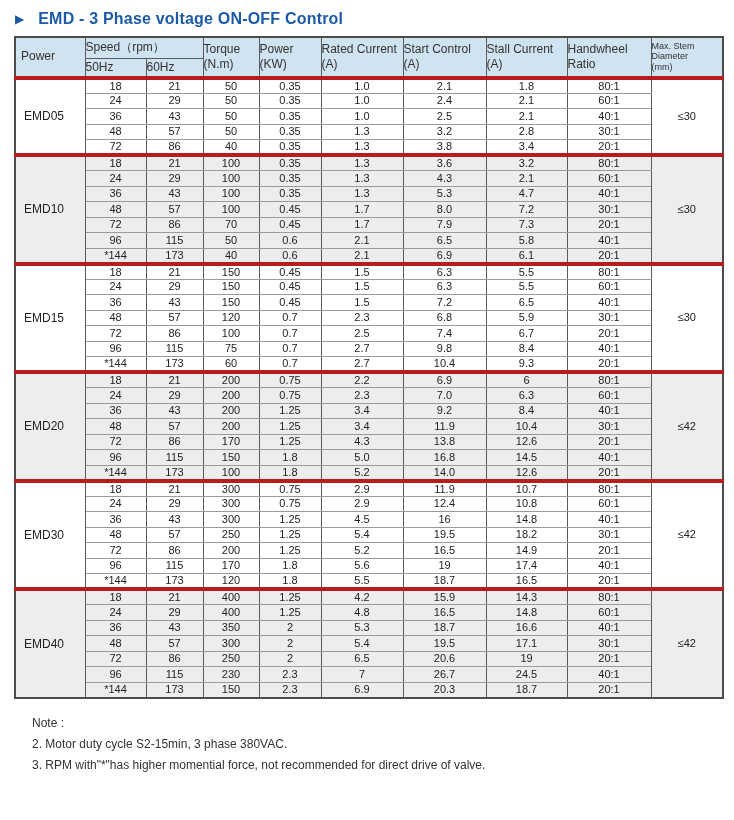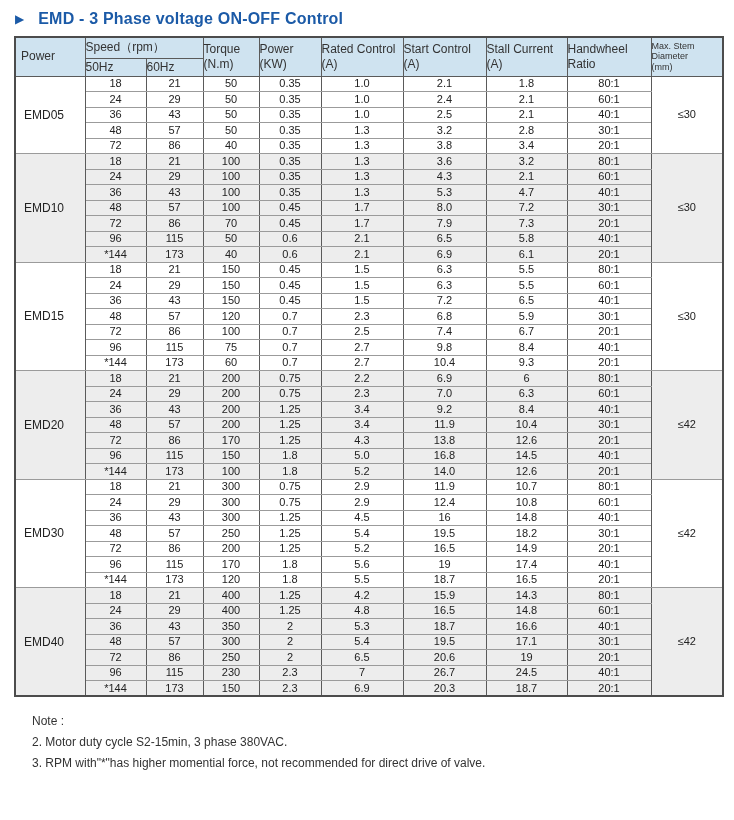--- a/index.html
+++ b/index.html
@@ -56,21 +56,21 @@
     height: 15.5px;
     padding: 0;
     line-height: 1;
     border-left: 1px solid #5a5a5a;
     border-right: 1px solid #5a5a5a;
     border-top: 1px solid #9b9b9b;
     border-bottom: 1px solid #9b9b9b;
     background: #ffffff;
   }
   tr.alt td { background: #ededed; }
-  tr.group-start td { border-top: 1px solid #b91c1c; }
+  tr.group-start td { border-top: 4px solid #b91c1c; }
   td.model-cell {
     text-align: left;
     padding-left: 8px;
     font-size: 12px;
   }
   td.stem-cell { font-size: 11px; }
   .notes {
     margin: 17px 0 0 32px;
     font-size: 12px;
     color: #333333;
@@ -105,21 +105,21 @@
       <th colspan="2">Speed（rpm）</th>
       <th rowspan="2">
         <span class="l">Torque</span>
         <span class="l">(N.m)</span>
       </th>
       <th rowspan="2">
         <span class="l">Power</span>
         <span class="l">(KW)</span>
       </th>
       <th rowspan="2">
-        <span class="l">Rated Control</span>
+        <span class="l">Rated Current</span>
         <span class="l">(A)</span>
       </th>
       <th rowspan="2">
         <span class="l">Start Control</span>
         <span class="l">(A)</span>
       </th>
       <th rowspan="2">
         <span class="l">Stall Current</span>
         <span class="l">(A)</span>
       </th>

